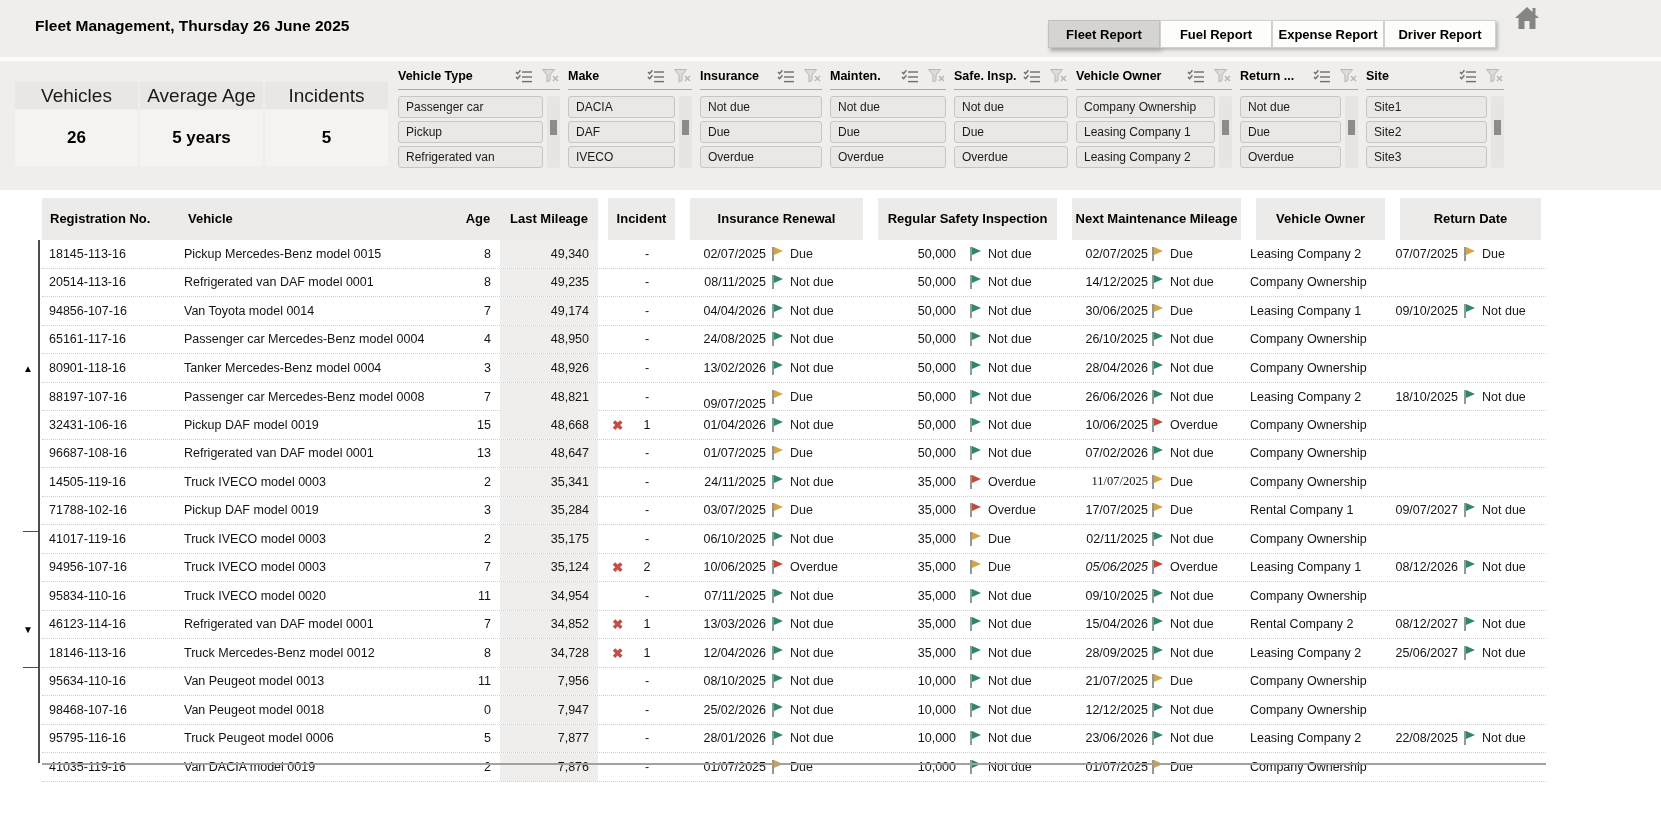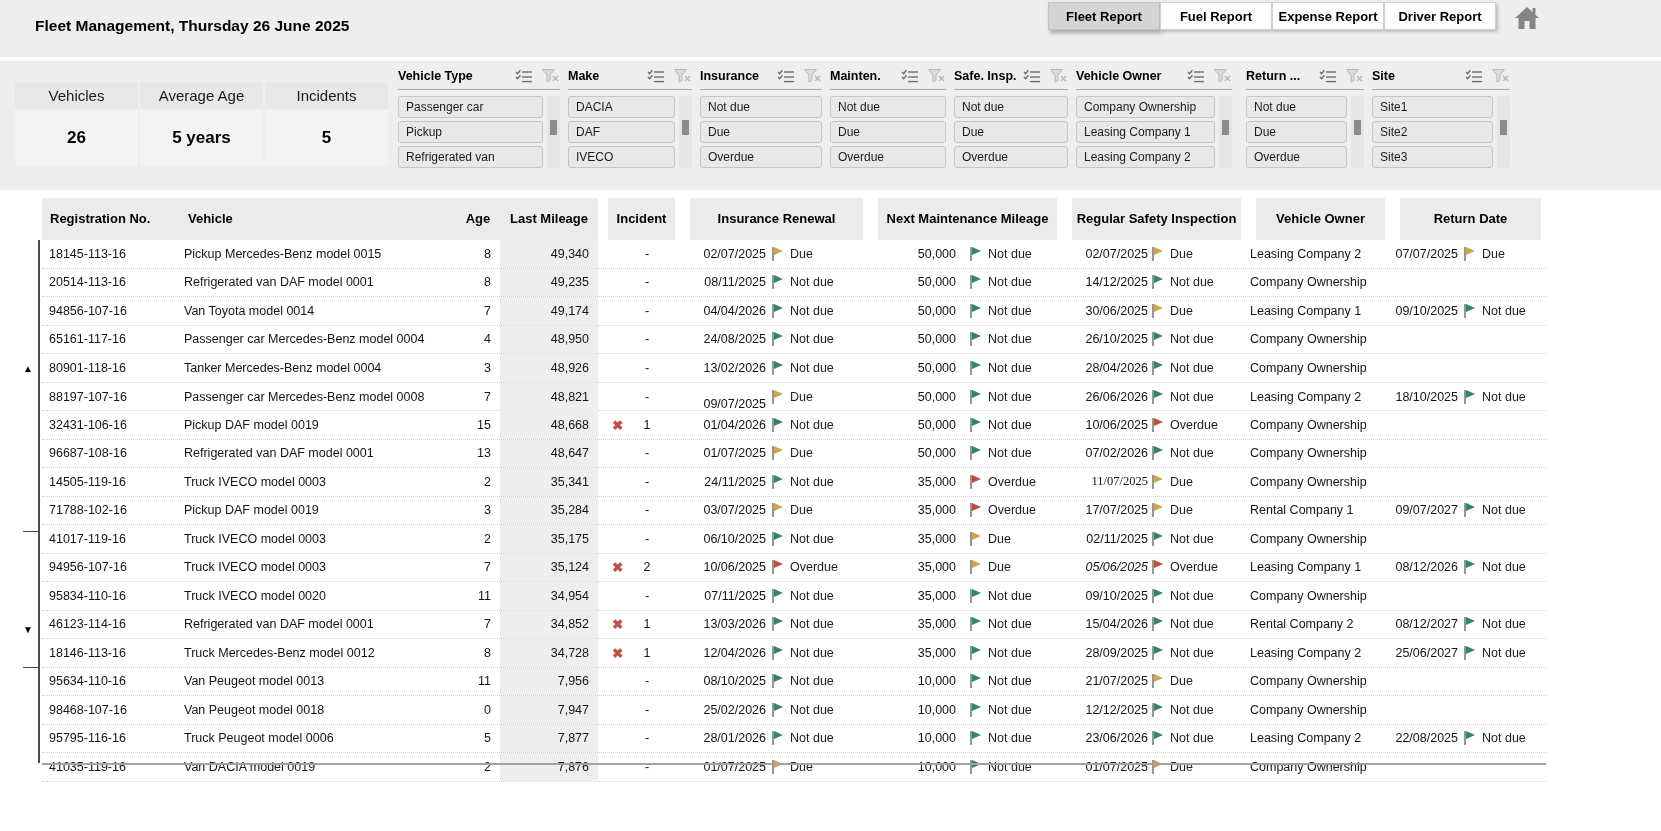--- a/index.html
+++ b/index.html
@@ -10,28 +10,29 @@
   }
   
   .topbar{position:absolute;left:0;top:0;width:1661px;height:57px;background:#efeeec;border-bottom:4px solid #fbfbfa;}
   .page-title{position:absolute;left:35px;top:17px;font-size:15.5px;font-weight:bold;color:#000;}
   .nav{position:absolute;left:1048px;top:2px;display:flex;align-items:flex-start;}
   .nav-btn{
     width:112px;height:28px;display:flex;align-items:center;justify-content:center;
     background:#fdfdfc;border:1px solid #d2d1cf;box-sizing:border-box;
     font-size:13px;font-weight:bold;color:#000;box-shadow:2px 2px 3px rgba(0,0,0,.22);
     cursor:pointer;
+    margin-top:18px;
   }
   .nav-btn.active{background:#d5d4d2;border-color:#c2c1bf;box-shadow:2px 3px 4px rgba(0,0,0,.3);}
   .home-btn{margin-left:16px;margin-top:2px;width:30px;height:28px;display:flex;align-items:center;justify-content:center;cursor:pointer;}
   
   .filterband{position:absolute;left:0;top:61px;width:1661px;height:129px;background:#efeeec;}
   .cards{position:absolute;left:15px;top:21px;display:flex;gap:2px;}
   .card{width:123px;display:flex;flex-direction:column;gap:1px;}
-  .card-label{height:27px;background:#e8e7e5;display:flex;align-items:center;justify-content:center;font-size:15px;color:#1a1a1a;text-align:right;}
+  .card-label{height:27px;background:#e8e7e5;display:flex;align-items:center;justify-content:center;font-size:19px;color:#1a1a1a;text-align:right;}
   .card-value{height:56px;background:#f4f3f1;display:flex;align-items:center;justify-content:center;font-size:17px;font-weight:bold;color:#000;}
   .slicers{position:absolute;left:398px;top:4px;display:flex;gap:8px;}
   .slicer{display:flex;flex-direction:column;}
   .slicer-head{display:flex;align-items:center;height:22px;border-bottom:1px solid #aBAaa8;border-bottom:1px solid #abaaa8;padding-bottom:2px;}
   .slicer-title{flex:1;font-size:12.5px;font-weight:bold;color:#000;white-space:nowrap;overflow:hidden;}
   .slicer-icons{display:flex;gap:9px;align-items:center;}
   .slicer-icon{width:18px;height:14px;cursor:pointer;flex:none;}
   .slicer-body{display:flex;gap:4px;margin-top:6px;}
   .slicer-items{flex:1;display:flex;flex-direction:column;gap:3px;min-width:0;}
   .slicer-item{
@@ -288,21 +289,21 @@
           <div class="slicer-items">
             <div class="slicer-item">Company Ownership</div>
             <div class="slicer-item">Leasing Company 1</div>
             <div class="slicer-item">Leasing Company 2</div>
           </div>
           <div class="sbar">
             <div class="sthumb"></div>
           </div>
         </div>
       </div>
-      <div class="slicer" style="width: 118px; margin-left: 6px;">
+      <div class="slicer" style="width: 118px;">
         <div class="slicer-head">
           <div class="slicer-title">Return ...</div>
           <div class="slicer-icons">
             <span class="slicer-icon"><svg width="18" height="14" viewBox="0 0 18 14">
                 <g stroke="#6f6e6c" stroke-width="1.4" fill="none">
                   <polyline points="1,3 2.6,4.6 5.4,1.2"></polyline>
                   <line x1="7" y1="3" x2="17" y2="3"></line>
                   <polyline points="1,8 2.6,9.6 5.4,6.2"></polyline>
                   <line x1="7" y1="8" x2="17" y2="8"></line>
                   <line x1="7" y1="12.6" x2="17" y2="12.6"></line>
@@ -365,22 +366,22 @@
 </div>
 
 <div class="tablearea">
   <div class="thead grid-cols">
       <div class="th left">Registration No.</div>
       <div class="th left">Vehicle</div>
       <div class="th">Age</div>
       <div class="th">Last Mileage</div>
       <div class="th gap">Incident</div>
       <div class="th gap">Insurance Renewal</div>
+      <div class="th gap">Regular Safety Inspection</div>
       <div class="th gap">Next Maintenance Mileage</div>
-      <div class="th gap">Regular Safety Inspection</div>
       <div class="th gap">Vehicle Owner</div>
       <div class="th gap">Return Date</div>
     </div>
   <div class="tbody">
       <div class="tr grid-cols">
         <div class="td c-reg">18145-113-16</div>
         <div class="td c-vehicle">Pickup Mercedes-Benz model 0015</div>
         <div class="td c-age">8</div>
         <div class="td c-mileage">49,340</div>
         <div class="td c-incident">

